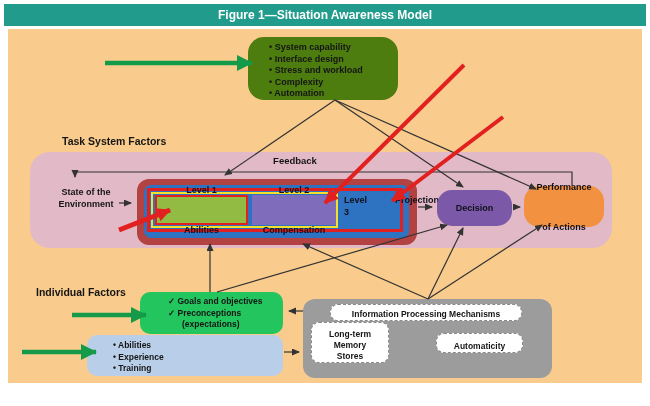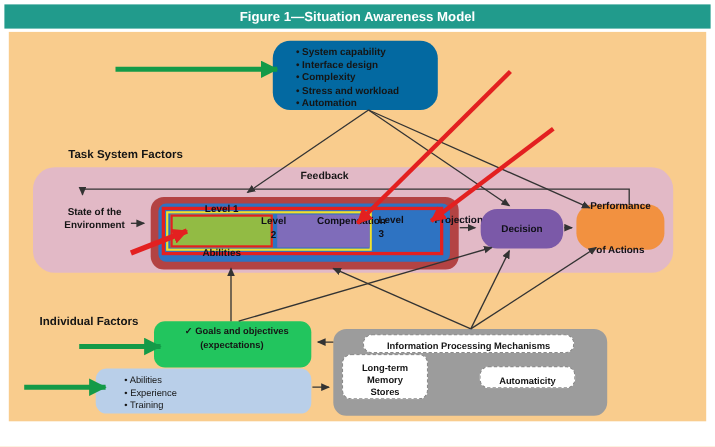--- a/index.html
+++ b/index.html
@@ -2,47 +2,47 @@
 <html><head>
 <meta charset="utf-8">
 <style>
   html,body{margin:0;padding:0;}
   body{font-family:"Liberation Sans",sans-serif;background:#ffffff;}
   #stage{position:relative;width:650px;height:406px;background:#ffffff;overflow:hidden;}
   .abs{position:absolute;box-sizing:border-box;}
   #titlebar{left:4px;top:4px;width:642px;height:22px;background:#219b8c;color:#ffffff;
     font-weight:bold;font-size:12px;text-align:center;line-height:22px;}
   #canvas{left:8px;top:29px;width:634px;height:354px;background:#f9cc8d;}
-  #topbox{left:248px;top:37px;width:150px;height:63px;background:#0369a1;border-radius:16px;
+  #topbox{left:248px;top:37px;width:150px;height:63px;background:#4d7c0f;border-radius:16px;
     font-size:9px;font-weight:bold;color:#151515;padding:5px 4px 0 21px;line-height:11.5px;}
   #lbl-tsf{left:62px;top:135px;font-size:10.5px;font-weight:bold;color:#151515;}
   #pinkpanel{left:30px;top:152px;width:582px;height:96px;background:#e2b9c6;border-radius:20px;}
   #lbl-feedback{left:255px;top:155px;width:80px;text-align:center;font-size:9.5px;font-weight:bold;color:#151515;}
   #soe{left:50px;top:186px;width:72px;text-align:center;font-size:9px;font-weight:bold;color:#151515;line-height:12px;}
   #maroon{left:137px;top:179px;width:280px;height:66px;background:#b34343;border-radius:12px;}
   #bluebox{left:144px;top:185px;width:265px;height:53px;background:#2e73c2;border-radius:7px;}
   #redrect{left:147px;top:188px;width:256px;height:44px;border:3px solid #e32020;}
   #yellowrect{left:151px;top:192px;width:187px;height:36px;border:2px solid #f2e02c;}
   .lvl{font-size:9px;font-weight:bold;color:#101018;text-align:center;line-height:12px;gap:28px;}
   #level1{left:155px;top:195px;width:93px;height:30px;background:#92bb44;border:2px solid #e32020;
     display:flex;flex-direction:column;justify-content:center;}
   #level2{left:252px;top:195px;width:84px;height:30px;background:#7f6cba;
-    display:flex;flex-direction:row;justify-content:center;}
+    display:flex;flex-direction:column;justify-content:center;}
   #level3{left:340px;top:194px;width:62px;height:34px;text-align:left;display:flex;
     flex-direction:row;justify-content:space-between;padding-left:4px;}
   #decision{left:437px;top:190px;width:75px;height:36px;background:#7b59a8;border-radius:15px;
     display:flex;align-items:center;justify-content:center;}
   #performance{left:524px;top:186px;width:80px;height:41px;background:#f29140;border-radius:15px;
     display:flex;flex-direction:column;justify-content:center;}
   #lbl-if{left:36px;top:286px;font-size:10.5px;font-weight:bold;color:#151515;}
   #goalsbox{left:140px;top:292px;width:143px;height:42px;background:#22c55e;border-radius:10px;
     font-size:8.5px;font-weight:bold;color:#151515;padding:4px 0 0 28px;line-height:11.5px;}
   #goalsbox .indent{margin-left:14px;}
   #abilbox{left:87px;top:335px;width:196px;height:41px;background:#b9cfe9;border-radius:10px;
-    font-size:8.5px;font-weight:normal;color:#151515;padding:5px 0 0 26px;line-height:11.5px;}
+    font-size:8.5px;font-weight:bold;color:#151515;padding:5px 0 0 26px;line-height:11.5px;}
   #graybox{left:303px;top:299px;width:249px;height:79px;background:#9c9c9c;border-radius:12px;}
   .whitebox{background:#ffffff;border:1.5px dashed #8a8a8a;border-radius:8px;
     font-size:8.5px;font-weight:bold;color:#151515;display:flex;flex-direction:column;
     align-items:center;justify-content:flex-end;text-align:center;line-height:11px;}
   #ipmbox{left:330px;top:304px;width:192px;height:17px;}
   #ltmbox{left:311px;top:322px;width:78px;height:41px;}
   #autobox{left:436px;top:333px;width:87px;height:20px;}
   #sourcerow{left:8px;top:388px;font-size:8px;color:#222222;}
   #sourcerow .src{color:#f29b35;font-weight:bold;}
   #overlay{left:0;top:0;width:650px;height:406px;pointer-events:none;}
@@ -55,22 +55,22 @@
 
   <div class="abs" id="titlebar">
     <span>Figure 1—Situation Awareness Model</span>
   </div>
 
   <div class="abs" id="canvas"></div>
 
   <div class="abs" id="topbox">
     <div>• System capability</div>
     <div>• Interface design</div>
+    <div>• Stress and workload</div>
     <div>• Complexity</div>
-    <div>• Stress and workload</div>
     <div>• Automation</div>
   </div>
 
   <div class="abs" id="lbl-tsf">Task System Factors</div>
 
   <div class="abs" id="pinkpanel"></div>
   <div class="abs" id="lbl-feedback">Feedback</div>
 
   <div class="abs" id="soe">
     <div>State of the</div>
@@ -100,20 +100,21 @@
   </div>
   <div class="abs lvl" id="performance">
     <div>Performance</div>
     <div>of Actions</div>
   </div>
 
   <div class="abs" id="lbl-if">Individual Factors</div>
 
   <div class="abs" id="goalsbox">
     <div>✓ Goals and objectives</div>
+    <div>✓ Preconceptions</div>
     <div class="indent">(expectations)</div>
   </div>
 
   <div class="abs" id="abilbox">
     <div>• Abilities</div>
     <div>• Experience</div>
     <div>• Training</div>
   </div>
 
   <div class="abs" id="graybox"></div>

